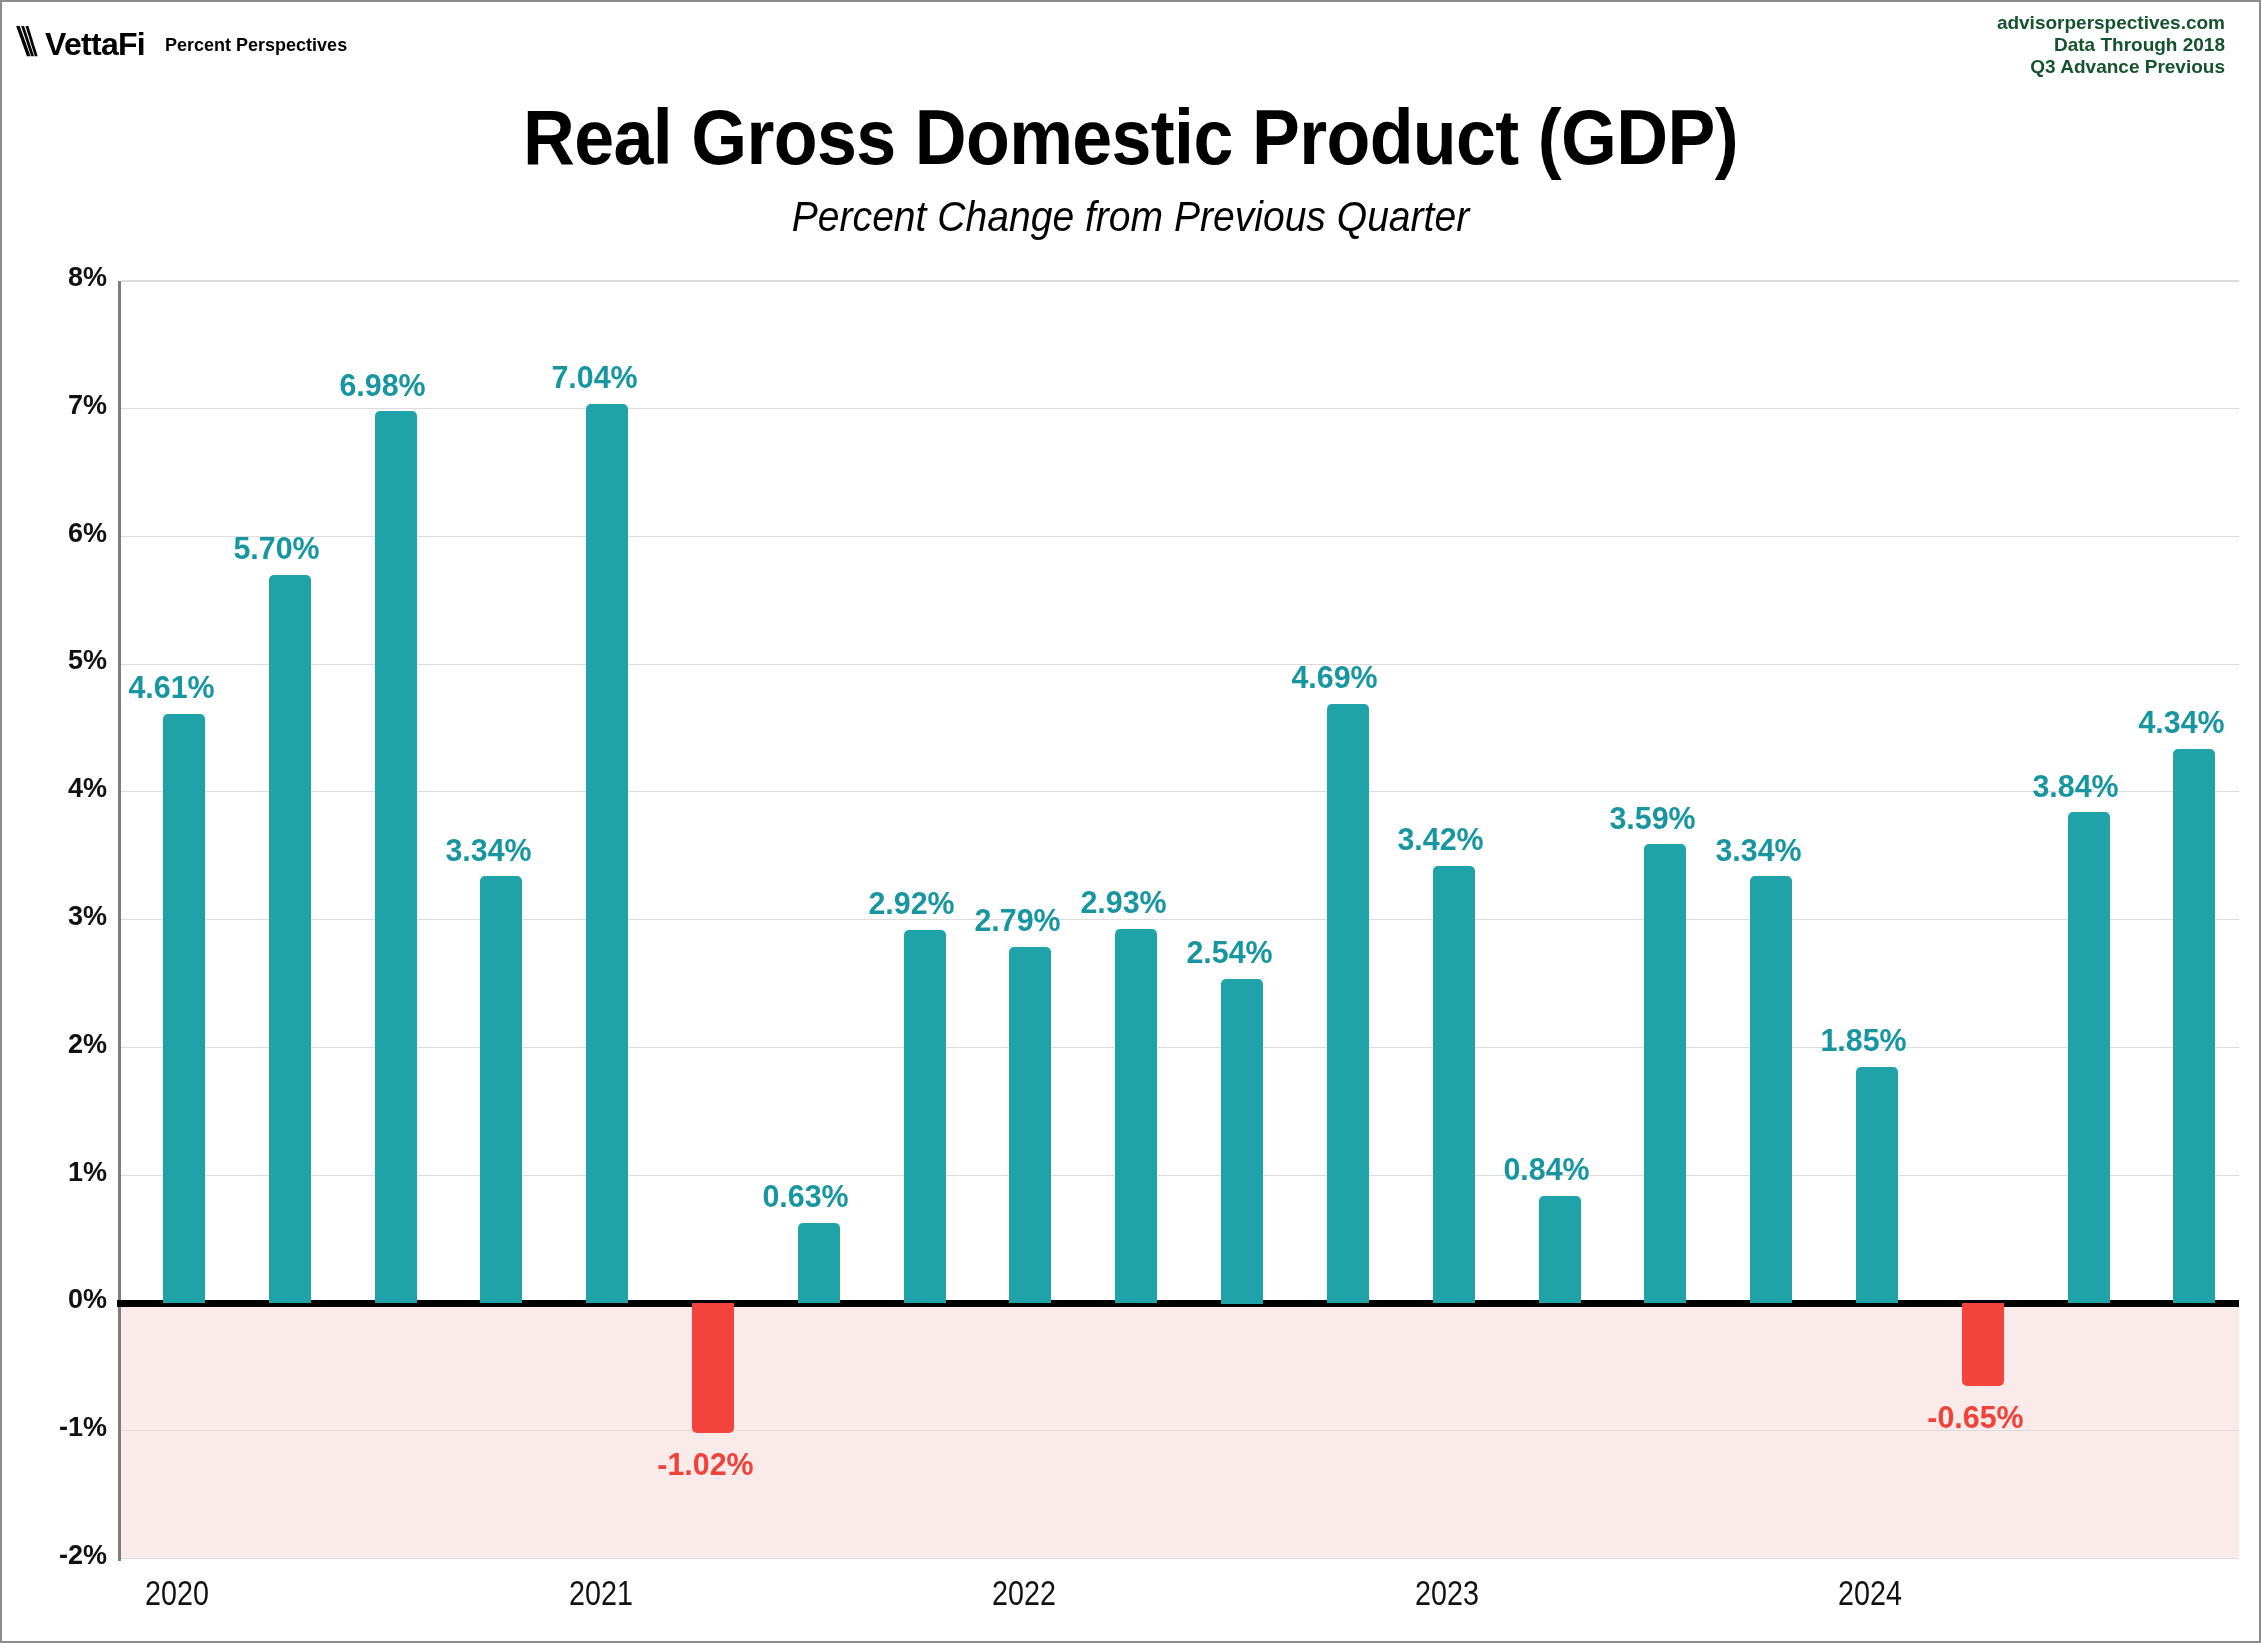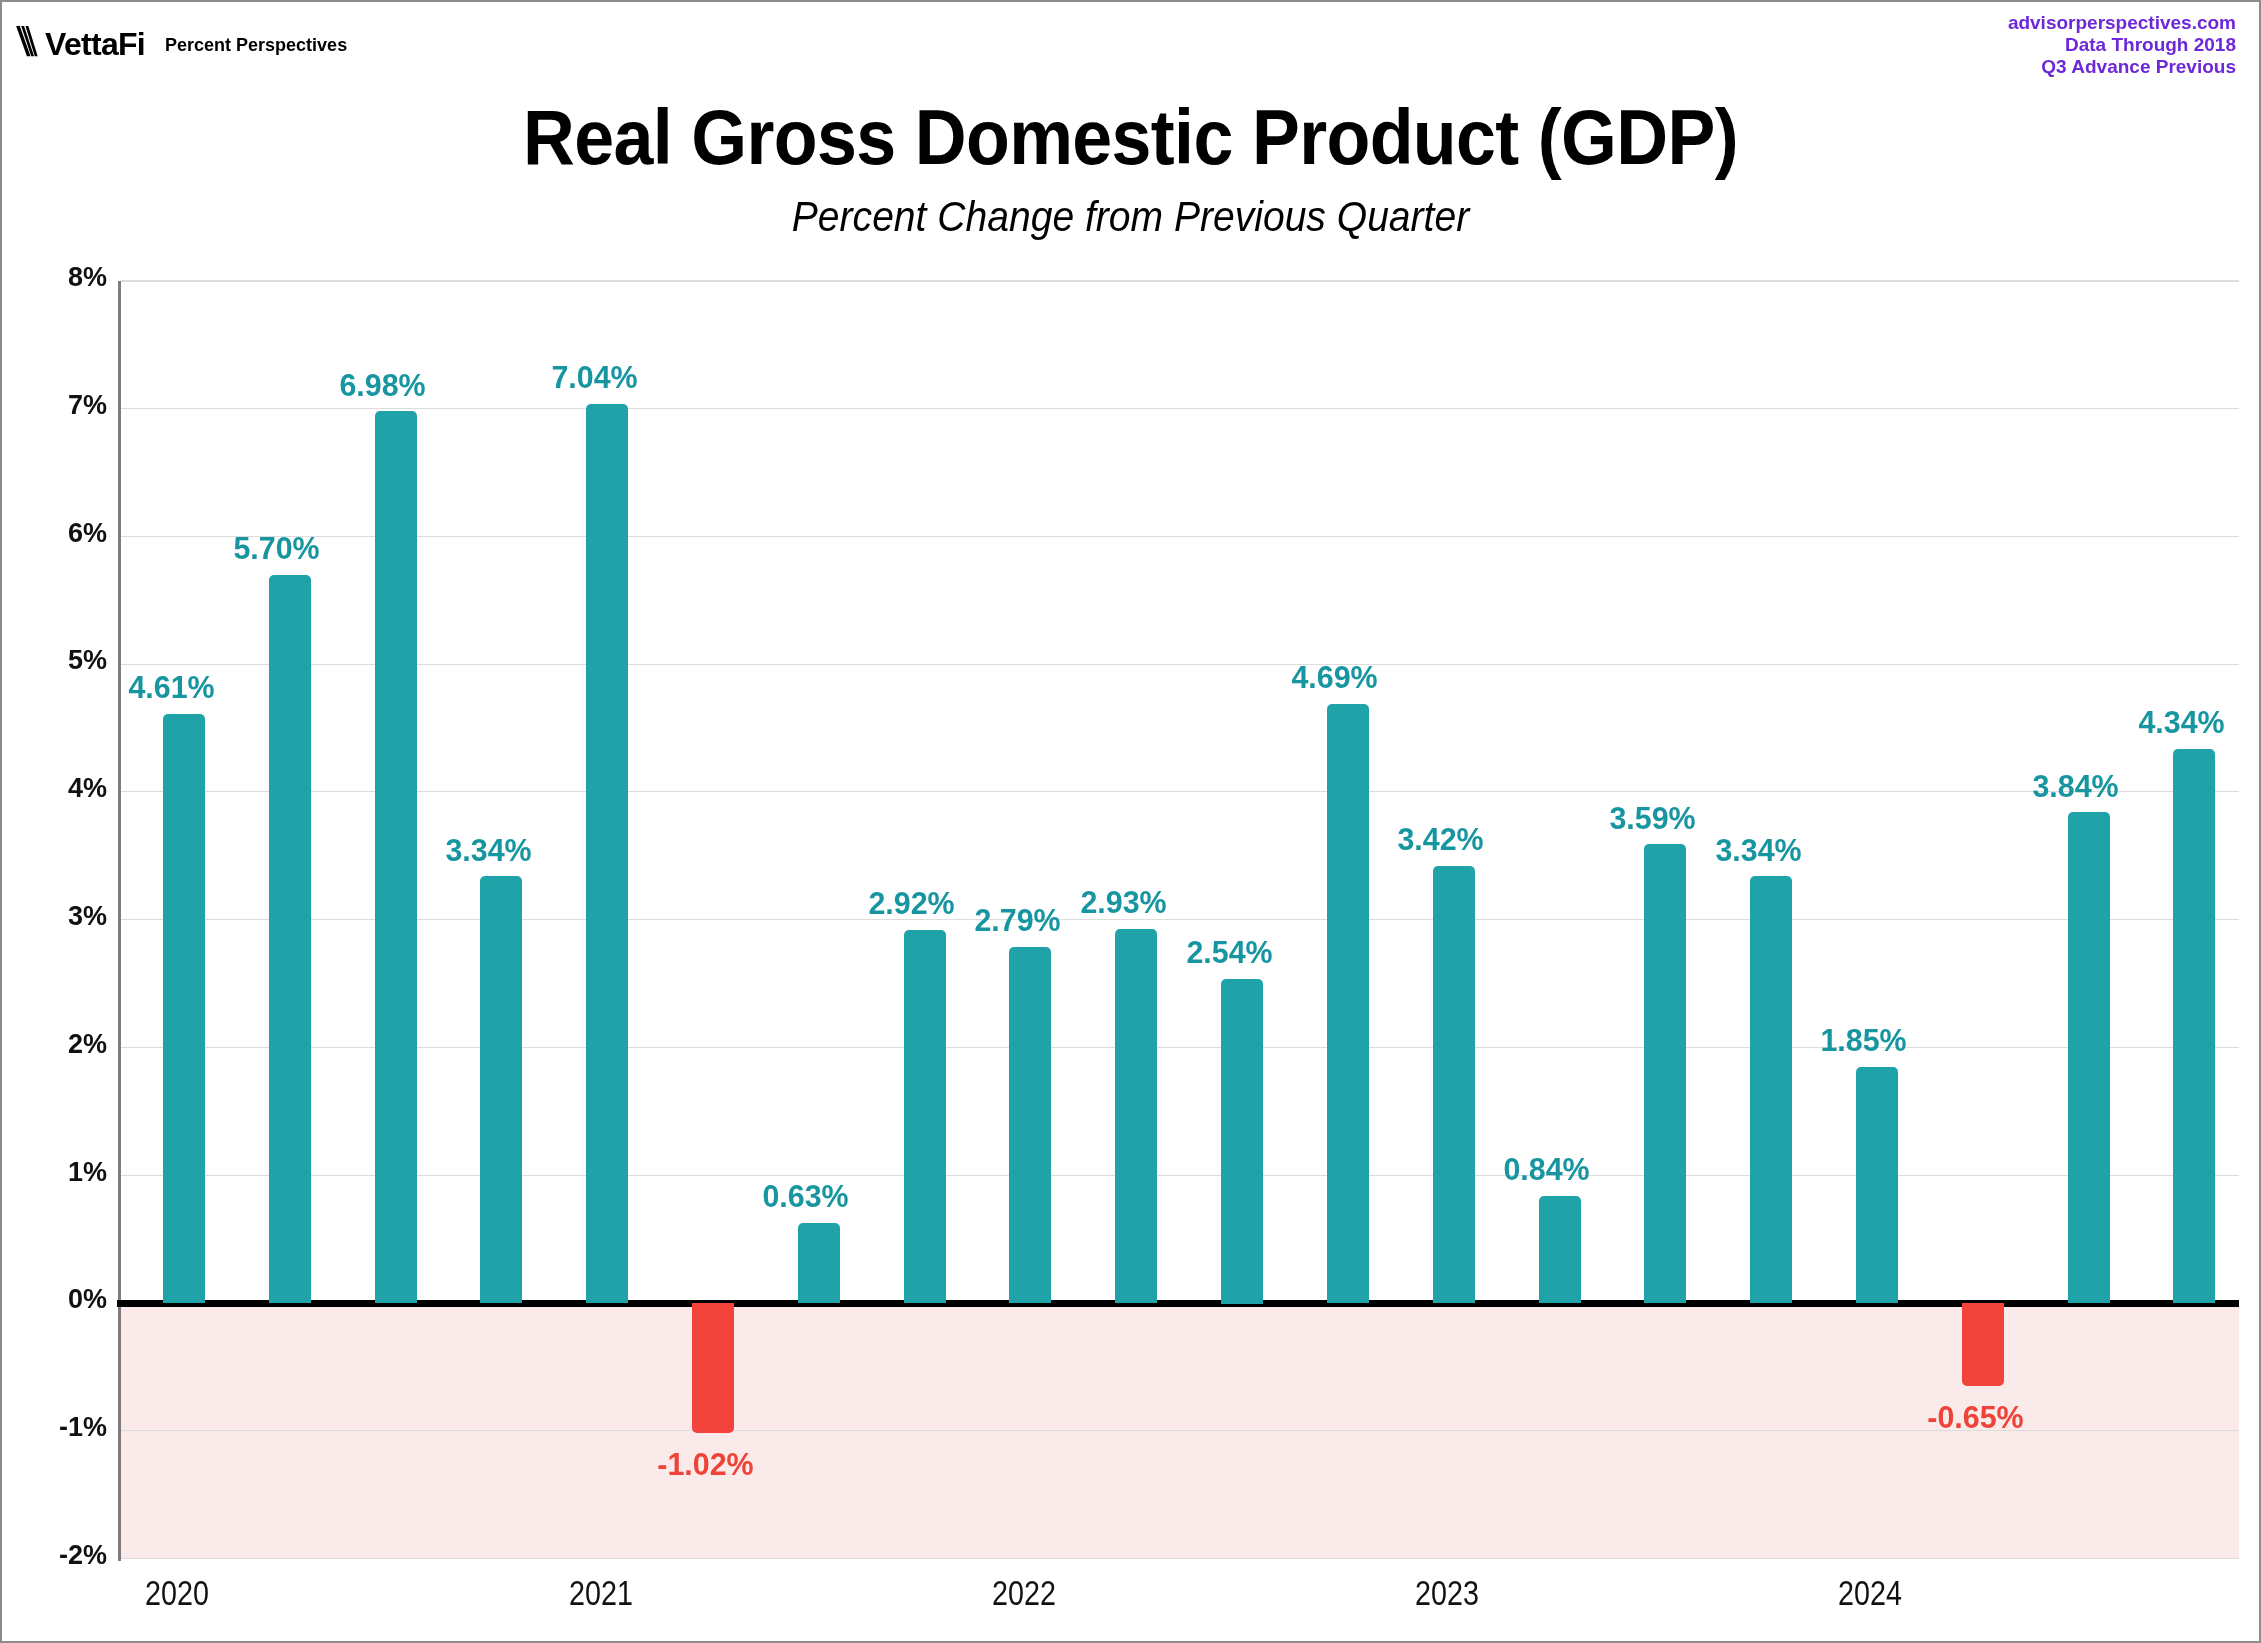--- a/index.html
+++ b/index.html
@@ -21,23 +21,23 @@
     font-weight:bold; font-size:32px; letter-spacing:-0.7px;
     color:#000; line-height:30px;
   }
   .hdr-sub {
     margin-left:20px;
     font-size:18px; font-weight:bold; color:#000;
     font-family:"Liberation Sans", sans-serif;
     position:relative; top:2.9px;
   }
   .hdr-right {
-    position:absolute; right:25px; top:11.6px;
+    position:absolute; right:36px; top:11.6px;
     text-align:right; font-size:19px; font-weight:bold;
-    line-height:22.4px; color:#6d28d9;
+    line-height:22.4px; color:#14532d;
     font-family:"Liberation Sans", sans-serif;
   }
 
   
   .title {
     position:absolute; left:0; right:0; top:92px;
     text-align:center;
     font-family:"Liberation Sans Narrow","Liberation Sans",sans-serif;
     font-weight:bold; font-size:78px; letter-spacing:-0.7px;
     color:#000; transform:scaleX(0.92); transform-origin:center;

